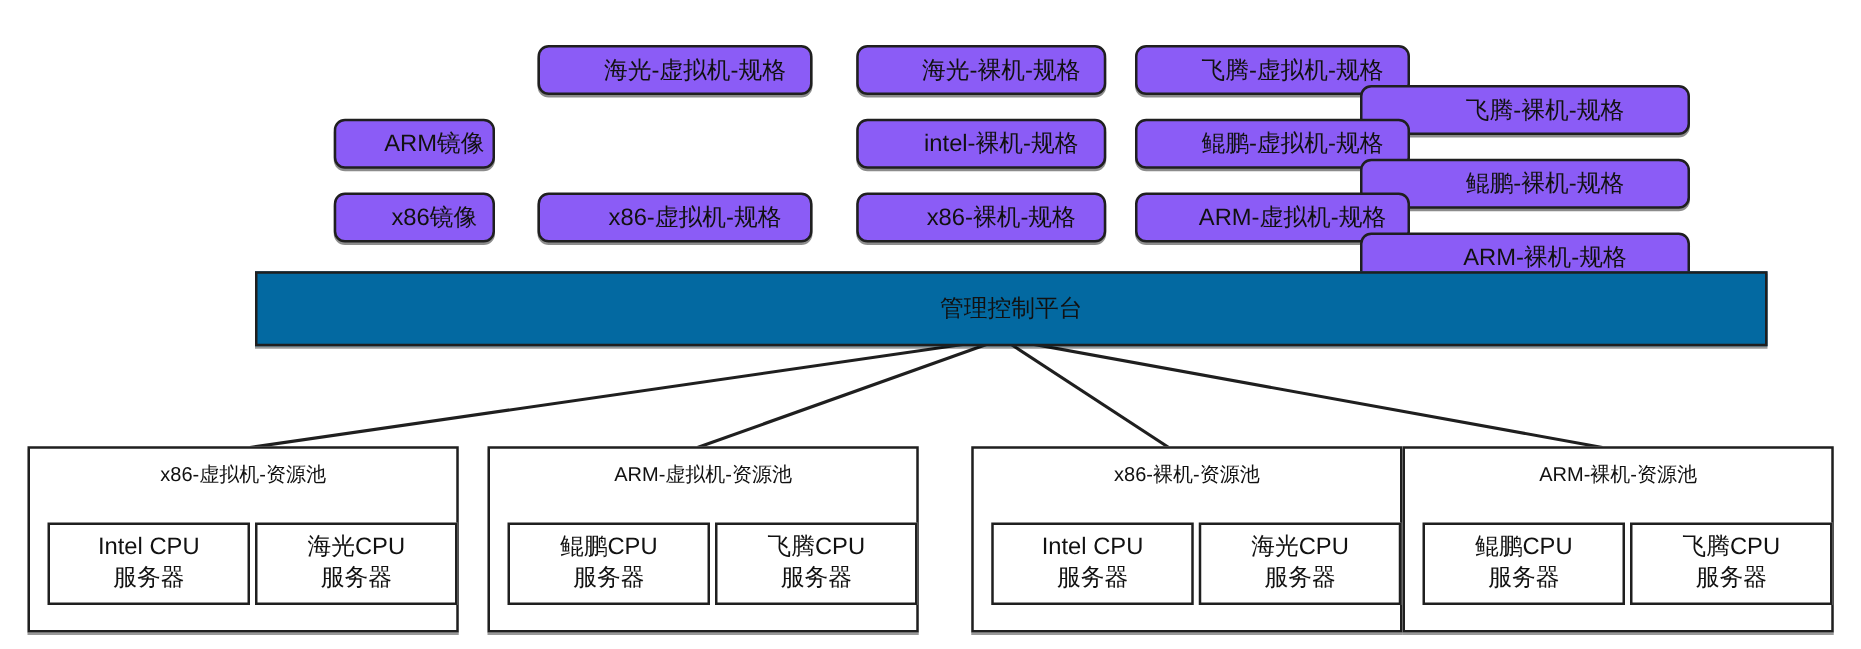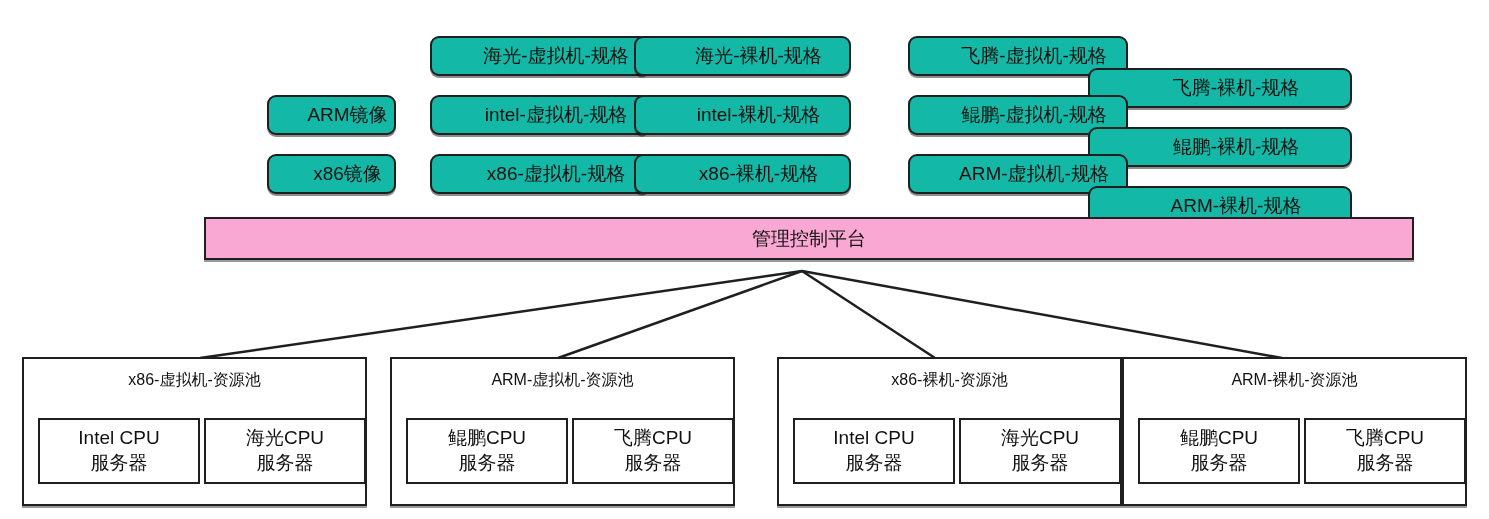--- a/index.html
+++ b/index.html
@@ -19,48 +19,48 @@
   .connectors {
     position: absolute;
     left: 0;
     top: 0;
     z-index: 1;
   }
   .node {
     position: absolute;
     box-sizing: border-box;
     height: 40px;
-    background: #14b8a6;
+    background: #8b5cf6;
     border: 2px solid #1f1f1f;
     border-radius: 9px;
     box-shadow: 0 2px 0 rgba(0,0,0,0.45);
     display: flex;
     align-items: center;
     justify-content: center;
     font-size: 19px;
     white-space: nowrap;
     z-index: 2;
     padding-left: 32px;
   }
   .col-a { left: 267px; width: 129px; }
   .col-b { left: 430px; width: 220px; }
-  .col-c { left: 634px; width: 217px; }
+  .col-c { left: 685px; width: 200px; }
   .col-d { left: 908px; width: 220px; }
   .col-e { left: 1088px; width: 264px; margin-top: 32px; }
   .row-1 { top: 36px; }
   .row-2 { top: 95px; }
   .row-3 { top: 154px; }
   .platform {
     position: absolute;
     box-sizing: border-box;
     left: 204px;
     top: 217px;
     width: 1210px;
-    height: 43px;
-    background: #f9a8d4;
+    height: 60px;
+    background: #0369a1;
     border: 2px solid #1f1f1f;
     box-shadow: 0 2px 0 rgba(0,0,0,0.40);
     display: flex;
     align-items: center;
     justify-content: center;
     font-size: 19px;
     z-index: 2;
   }
   .pool {
     position: absolute;
@@ -113,21 +113,20 @@
     <line x1="802" y1="271" x2="935" y2="358" stroke="#1f1f1f" stroke-width="2.5"></line>
     <line x1="802" y1="271" x2="1282" y2="358" stroke="#1f1f1f" stroke-width="2.5"></line>
   </svg>
 
   <div class="node col-b row-1">海光-虚拟机-规格</div>
   <div class="node col-c row-1">海光-裸机-规格</div>
   <div class="node col-d row-1">飞腾-虚拟机-规格</div>
   <div class="node col-e row-1">飞腾-裸机-规格</div>
 
   <div class="node col-a row-2">ARM镜像</div>
-  <div class="node col-b row-2">intel-虚拟机-规格</div>
   <div class="node col-c row-2">intel-裸机-规格</div>
   <div class="node col-d row-2">鲲鹏-虚拟机-规格</div>
   <div class="node col-e row-2">鲲鹏-裸机-规格</div>
 
   <div class="node col-a row-3">x86镜像</div>
   <div class="node col-b row-3">x86-虚拟机-规格</div>
   <div class="node col-c row-3">x86-裸机-规格</div>
   <div class="node col-d row-3">ARM-虚拟机-规格</div>
   <div class="node col-e row-3">ARM-裸机-规格</div>
 

